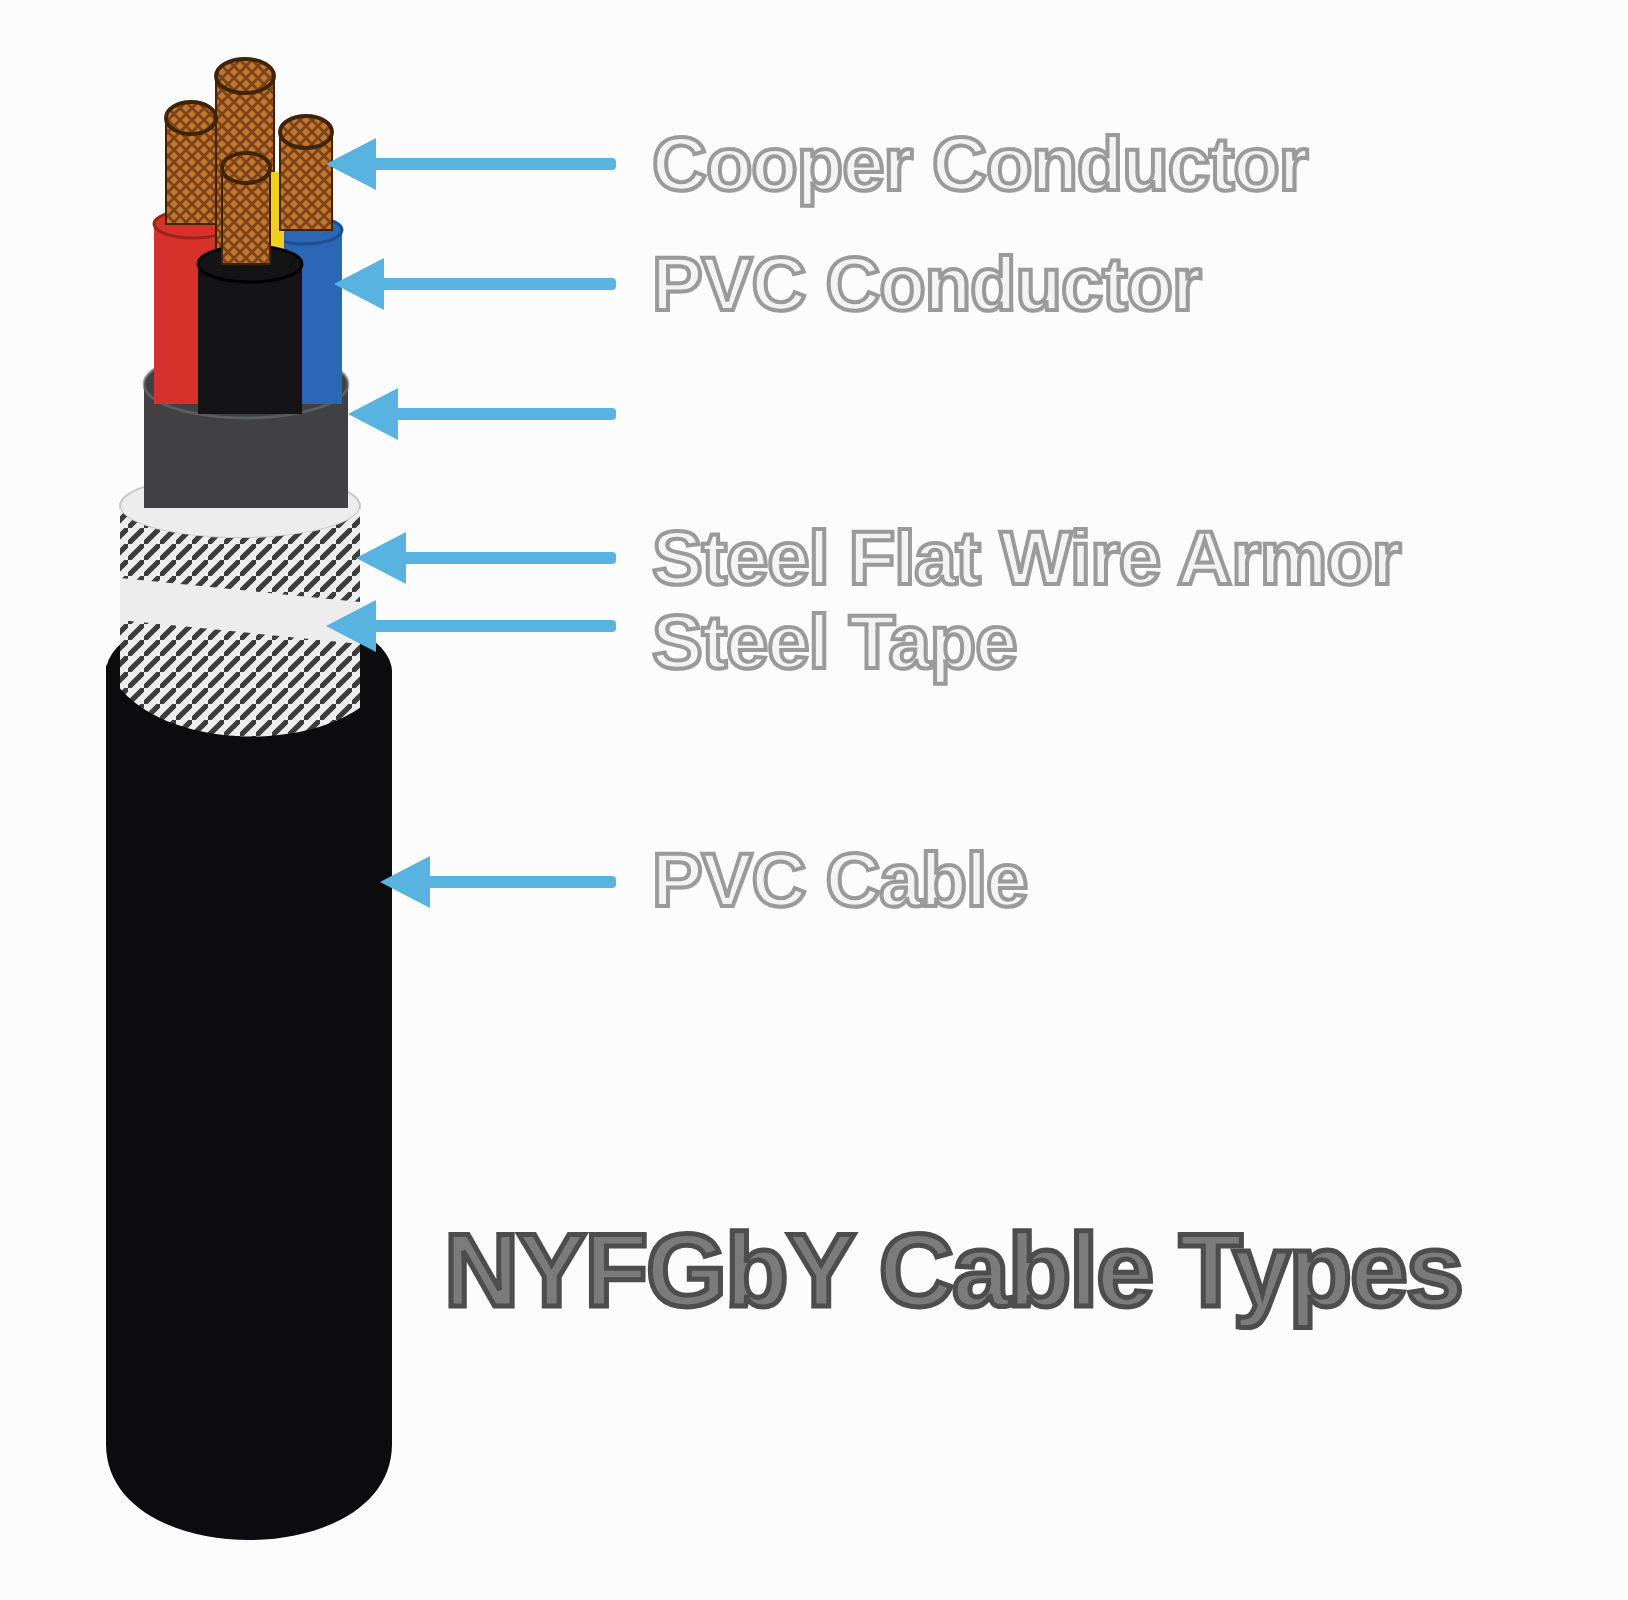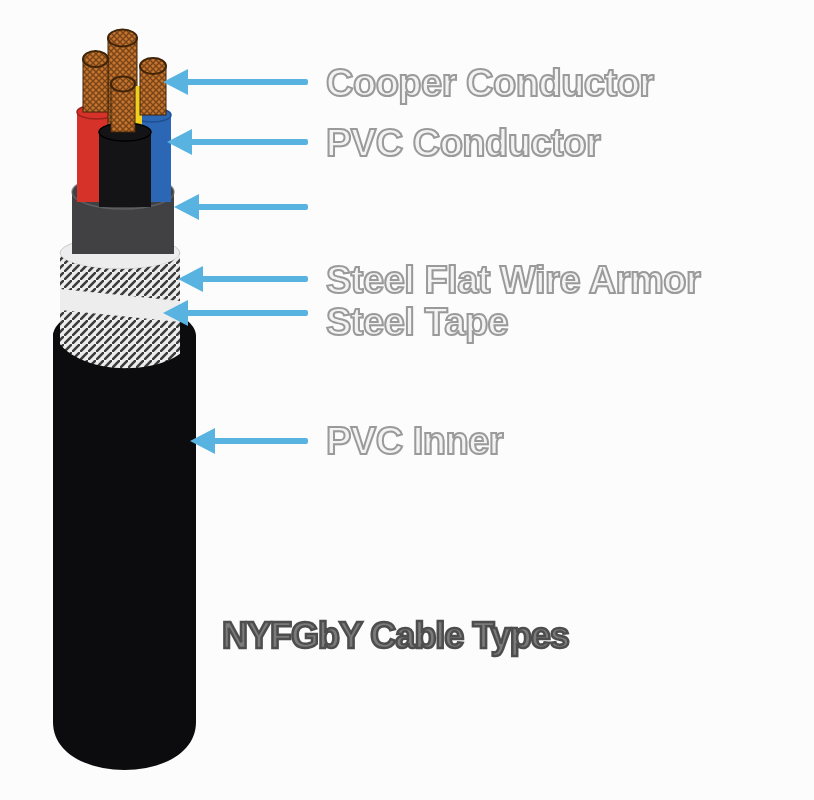--- a/index.html
+++ b/index.html
@@ -14,21 +14,21 @@
   .lbl {
     position:absolute; left:326px;
     font-size:38px; font-weight:bold; line-height:44px;
     letter-spacing:-0.5px; white-space:nowrap;
     color:#f3f3f3;
     -webkit-text-stroke:2px #9a9a9a;
     text-shadow:1px 1px 0 rgba(160,160,160,0.35);
   }
   .title {
     position:absolute; left:222px; top:601px;
-    font-size:36px; font-weight:bold; line-height:70px;
+    font-size:52px; font-weight:bold; line-height:70px;
     letter-spacing:-1px; white-space:nowrap;
     color:#7b7b7b;
     -webkit-text-stroke:2.5px #4d4d4d;
   }
 </style>
 </head>
 <body>
 
 <div class="stage">
 
@@ -120,17 +120,17 @@
     <g fill="#58b3e0">
       <polygon points="190,441 215,428 215,454"></polygon>
       <rect x="210" y="438" width="98" height="6" rx="2"></rect>
     </g>
   </svg>
 
   <div class="lbl" style="top:61px">Cooper Conductor</div>
   <div class="lbl" style="top:121px">PVC Conductor</div>
   <div class="lbl" style="top:258px">Steel Flat Wire Armor</div>
   <div class="lbl" style="top:300px">Steel Tape</div>
-  <div class="lbl" style="top:419px">PVC Inner</div>
+  <div class="lbl" style="top:419px">PVC Cable</div>
 
   <div class="title">NYFGbY Cable Types</div>
 
 </div>
 
 </body></html>

